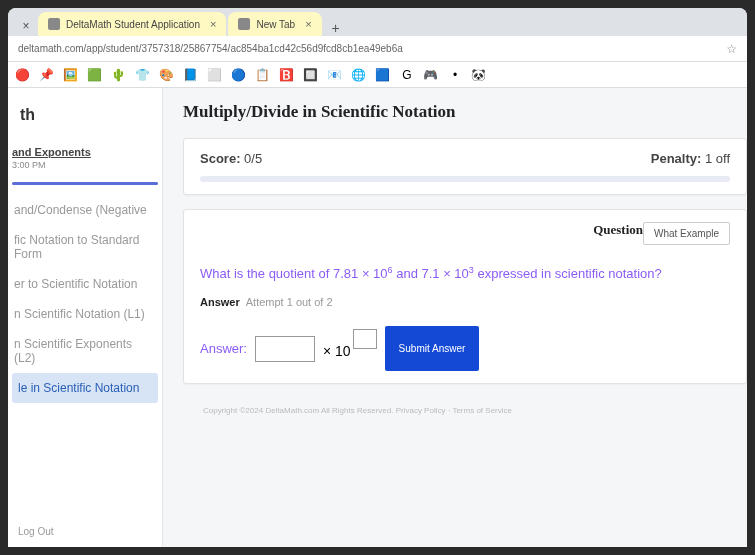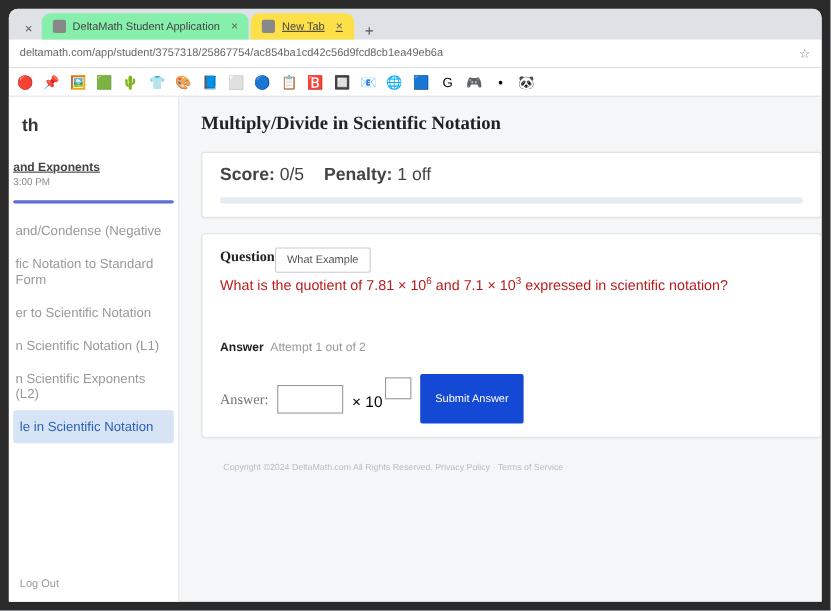--- a/index.html
+++ b/index.html
@@ -1,21 +1,21 @@
 <!DOCTYPE html>
 <html><head>
 <meta charset="utf-8">
 <style>
 * { margin: 0; padding: 0; box-sizing: border-box; font-family: Arial, sans-serif; }
 body { width: 755px; height: 555px; background: #2a2a2a; overflow: hidden; position: relative; }
 .browser-frame { background: #e8e8e8; border-radius: 8px 8px 0 0; margin: 8px 8px 0 8px; height: 539px; overflow: hidden; }
 .tab-bar { height: 28px; background: #dee1e6; display: flex; align-items: flex-end; padding: 0 8px; gap: 2px; }
 .tab-close-x { width: 20px; height: 20px; display:flex; align-items:center; justify-content:center; font-size:12px; color:#555; }
-.tab { background: #86efac; border-radius: 8px 8px 0 0; padding: 4px 10px; font-size: 10px; color: #444; display: flex; align-items: center; gap: 6px; height: 24px; }
-.tab.inactive { background: #fde047; text-decoration: underline; }
+.tab { background: #fef9c3; border-radius: 8px 8px 0 0; padding: 4px 10px; font-size: 10px; color: #444; display: flex; align-items: center; gap: 6px; height: 24px; }
+.tab.inactive { background: #fef9c3; }
 .tab-icon { width: 12px; height: 12px; background: #888; border-radius: 2px; }
 .tab-close { font-size: 11px; color: #666; margin-left: 4px; cursor:pointer; }
 .new-tab { font-size: 14px; color: #555; padding: 0 8px; }
 .url-bar { height: 26px; background: #fff; border-bottom: 1px solid #ddd; display: flex; align-items: center; padding: 0 10px; }
 .url-text { font-size: 10px; color: #666; flex: 1; }
 .star { color: #888; font-size: 12px; }
 .bookmark-bar { height: 26px; background: #fff; border-bottom: 1px solid #ddd; display: flex; align-items: center; padding: 0 8px; gap: 10px; }
 .bm-icon { width: 14px; height: 14px; font-size: 12px; display:flex; align-items:center; justify-content:center; }
 .content-area { display: flex; height: calc(100% - 80px); background: #f5f6f8; }
 .sidebar { width: 155px; background: #fff; border-right: 1px solid #e5e5e5; padding-top: 10px; display:flex; flex-direction:column; }
@@ -23,34 +23,34 @@
 .side-section { font-size: 11px; color: #444; padding: 6px 10px 2px 4px; font-weight: 600; text-decoration: underline; }
 .side-time { font-size: 9px; color: #888; padding: 0 10px 8px 4px; }
 .side-divider { height: 3px; background: #5b6dd6; margin: 4px 4px 10px 4px; border-radius: 2px; }
 .side-item { font-size: 12px; color: #999; padding: 8px 6px; cursor: pointer; }
 .side-item.active { background: #d6e4f5; color: #2b5fb8; border-radius: 3px; margin: 0 4px; }
 .side-spacer { flex:1; }
 .logout { font-size: 10px; color: #999; padding: 10px; }
 .main { flex: 1; padding: 14px 0 0 20px; overflow: hidden; }
 .page-title { font-size: 17px; font-weight: 700; color: #222; font-family: Georgia, serif; margin-bottom: 16px; }
 .card { background: #fff; border: 1px solid #e2e2e2; border-radius: 3px; padding: 12px 16px; margin-bottom: 14px; box-shadow: 0 1px 2px rgba(0,0,0,0.04); }
-.score-row { font-size: 16px; color: #444; display:flex; gap:18px; }
+.score-row { font-size: 13px; color: #444; display:flex; gap:18px;justify-content:space-between; }
 .score-row b { font-weight:700; }
 .progress-track { height: 6px; background: #e8eaf4; border-radius: 3px; margin-top: 10px; position:relative; }
-.q-head { display: flex; justify-content: flex-start; align-items: flex-start; }
+.q-head { display: flex; justify-content: flex-end; align-items: flex-start; margin-bottom: 18px; }
 .q-label { font-size: 13px; font-weight: 700; color: #222; font-family: Georgia, serif; }
 .show-ex { border: 1px solid #ccc; background: #fff; font-size: 10px; color: #555; padding: 5px 10px; cursor: pointer; border-radius: 2px; }
-.q-text { font-size: 13px; color: #b91c1c; font-family: Georgia, serif; line-height: 1.6; margin-bottom: 40px; }
+.q-text { font-size: 13px; color: #8b5cf6; font-family: Georgia, serif; line-height: 1.6; margin-bottom: 11px; }
 .q-text sup { font-size: 9px; }
 .ans-block { }
 .ans-head { font-size: 11px; margin-bottom: 18px; }
 .ans-head b { font-weight:700; color:#222; }
 .ans-head span { color:#999; margin-left:6px; }
 .ans-row { display: flex; align-items: center; gap: 8px; }
-.ans-label { font-size: 13px; font-family: Liberation Serif, serif; color:#737373; }
+.ans-label { font-size: 13px; font-family: Liberation Sans, sans-serif; color:#8b5cf6; }
 .ans-input { width: 60px; height: 26px; border: 1px solid #999; text-align: center; font-size: 12px; }
 .tenexp { position: relative; font-size: 14px; font-family: Georgia, serif; display:inline-flex; align-items:flex-end; }
 .exp-box { width: 24px; height: 20px; border: 1px solid #999; position: relative; top: -10px; margin-left: 2px; }
 .submit { background: #1449d6; color: #fff; border: none; font-size: 10px; padding: 17px 14px; cursor: pointer; border-radius: 2px; }
 .footer { font-size: 8px; color: #bbb; padding: 8px 0 0 20px; }
 </style>
 </head>
 <body>
 
 <div class="browser-frame">

